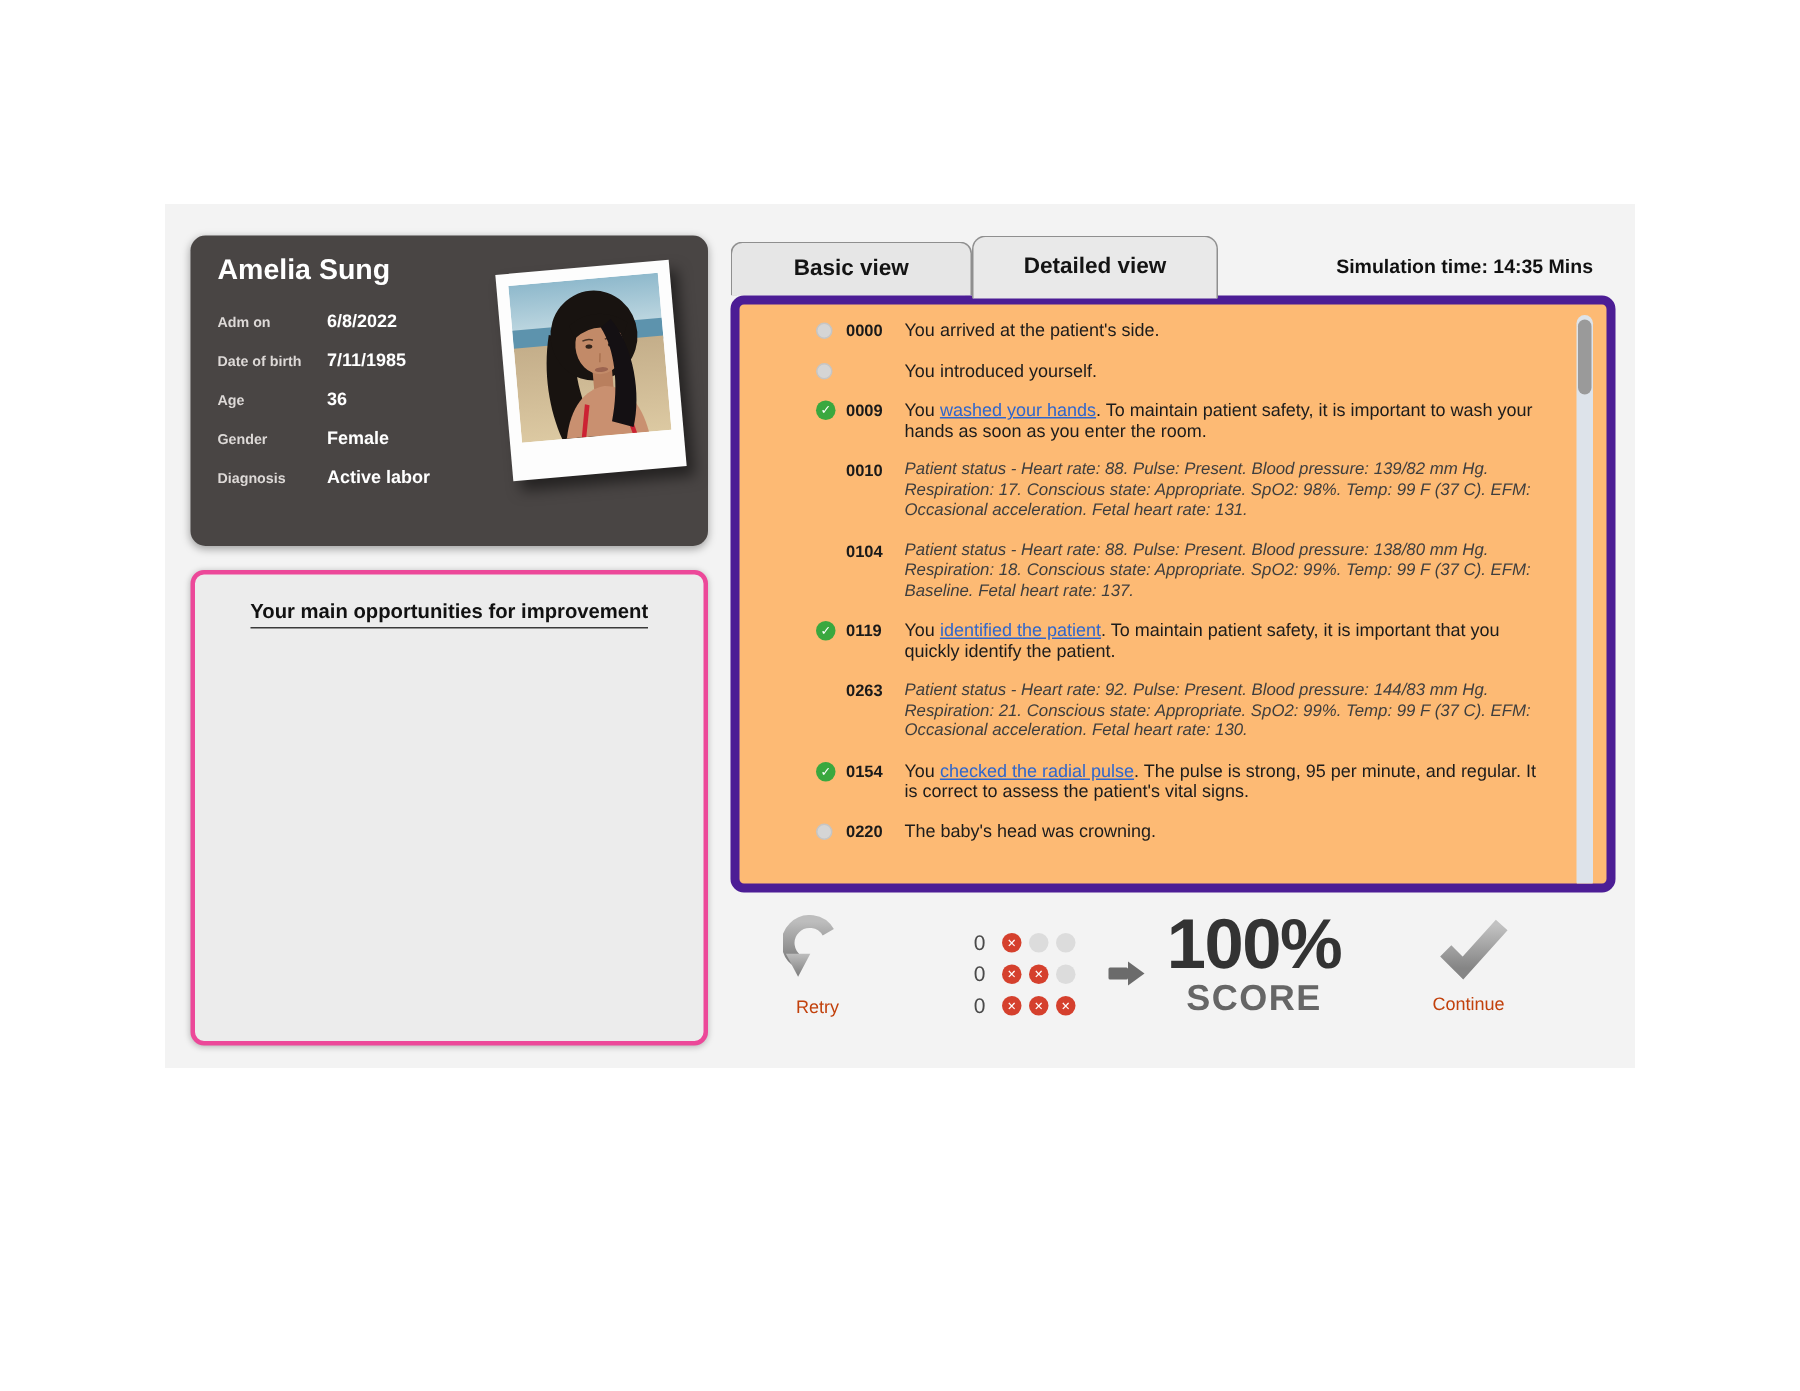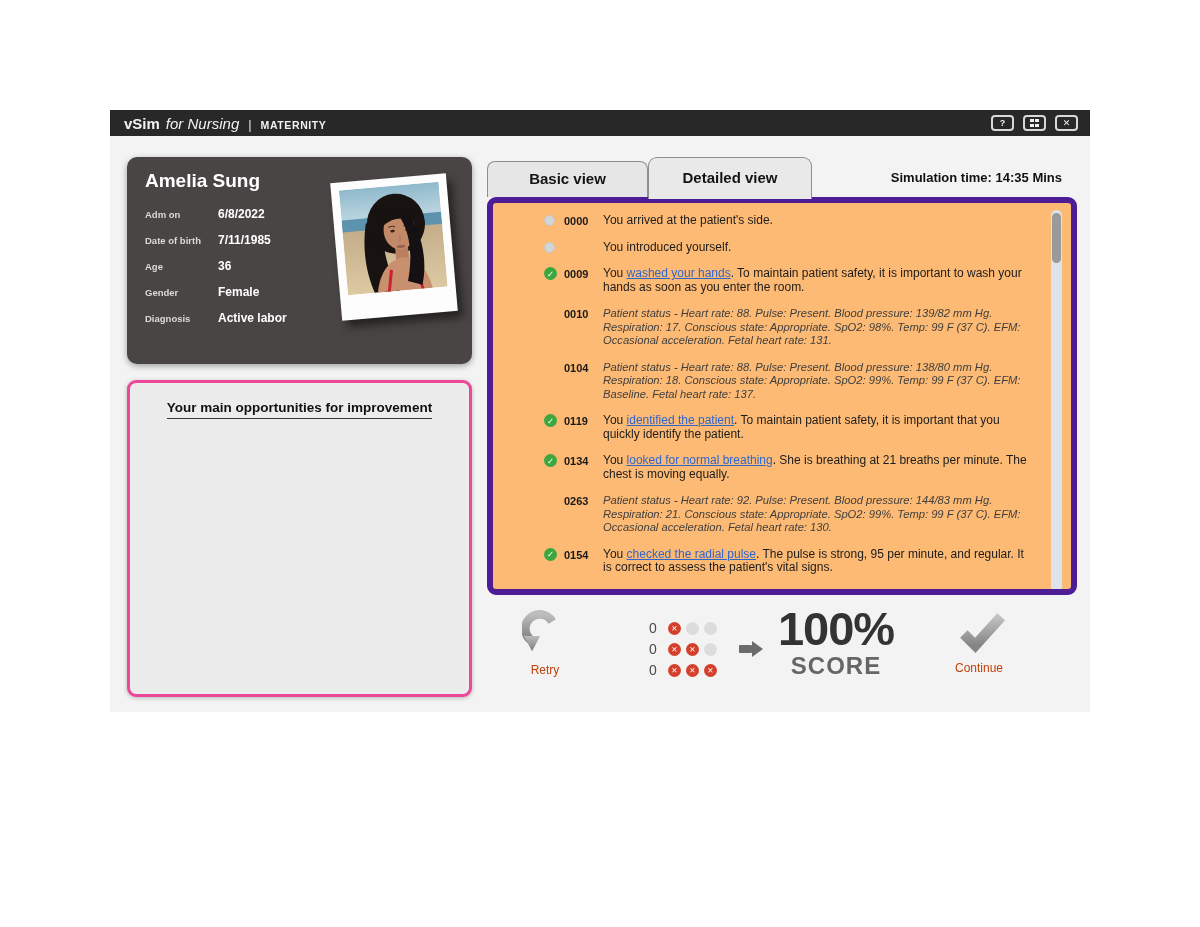--- a/index.html
+++ b/index.html
@@ -86,44 +86,20 @@
     border-bottom:8px solid transparent;}
   .score-block{position:absolute;left:645px;top:469px;width:162px;text-align:center;}
   .score-value{font-size:47px;font-weight:bold;color:#333;line-height:1;letter-spacing:-1px;}
   .score-label{font-size:24px;font-weight:bold;color:#666;line-height:1;margin-top:2px;letter-spacing:1px;}
 </style>
 </head>
 <body>
 
 <div class="app">
 
-  <div class="titlebar">
-    <div class="brand">
-      <span class="brand-vsim">vSim</span>
-      <span class="brand-for">for Nursing</span>
-      <span class="brand-sep">|</span>
-      <span class="brand-module">MATERNITY</span>
-    </div>
-    <div class="win-btns">
-      <div class="win-btn">
-        <span>?</span>
-      </div>
-      <div class="win-btn">
-        <span class="sq-grid">
-          <span class="sq"></span>
-            <span class="sq"></span>
-            <span class="sq"></span>
-            <span class="sq"></span>
-        </span>
-      </div>
-      <div class="win-btn">
-        <span>✕</span>
-      </div>
-    </div>
-  </div>
 
   <div class="content">
 
     <div class="patient-card">
       <div class="patient-name">Amelia Sung</div>
       <div class="patient-fields">
           <div class="p-row">
             <span class="p-label">Adm on</span>
             <span class="p-value">6/8/2022</span>
           </div>
@@ -212,25 +188,20 @@
             <span class="icon-none"></span>
             <span class="log-time">0104</span>
             <div class="log-text status">Patient status - Heart rate: 88. Pulse: Present. Blood pressure: 138/80 mm Hg. Respiration: 18. Conscious state: Appropriate. SpO2: 99%. Temp: 99 F (37 C). EFM: Baseline. Fetal heart rate: 137.</div>
           </div>
           <div class="log-row">
             <span class="icon-check"></span>
             <span class="log-time">0119</span>
             <div class="log-text">You <a class="log-link">identified the patient</a>. To maintain patient safety, it is important that you quickly identify the patient.</div>
           </div>
           <div class="log-row">
-            <span class="icon-check"></span>
-            <span class="log-time">0134</span>
-            <div class="log-text">You <a class="log-link">looked for normal breathing</a>. She is breathing at 21 breaths per minute. The chest is moving equally.</div>
-          </div>
-          <div class="log-row">
             <span class="icon-none"></span>
             <span class="log-time">0263</span>
             <div class="log-text status">Patient status - Heart rate: 92. Pulse: Present. Blood pressure: 144/83 mm Hg. Respiration: 21. Conscious state: Appropriate. SpO2: 99%. Temp: 99 F (37 C). EFM: Occasional acceleration. Fetal heart rate: 130.</div>
           </div>
           <div class="log-row">
             <span class="icon-check"></span>
             <span class="log-time">0154</span>
             <div class="log-text">You <a class="log-link">checked the radial pulse</a>. The pulse is strong, 95 per minute, and regular. It is correct to assess the patient's vital signs.</div>
           </div>
           <div class="log-row">

